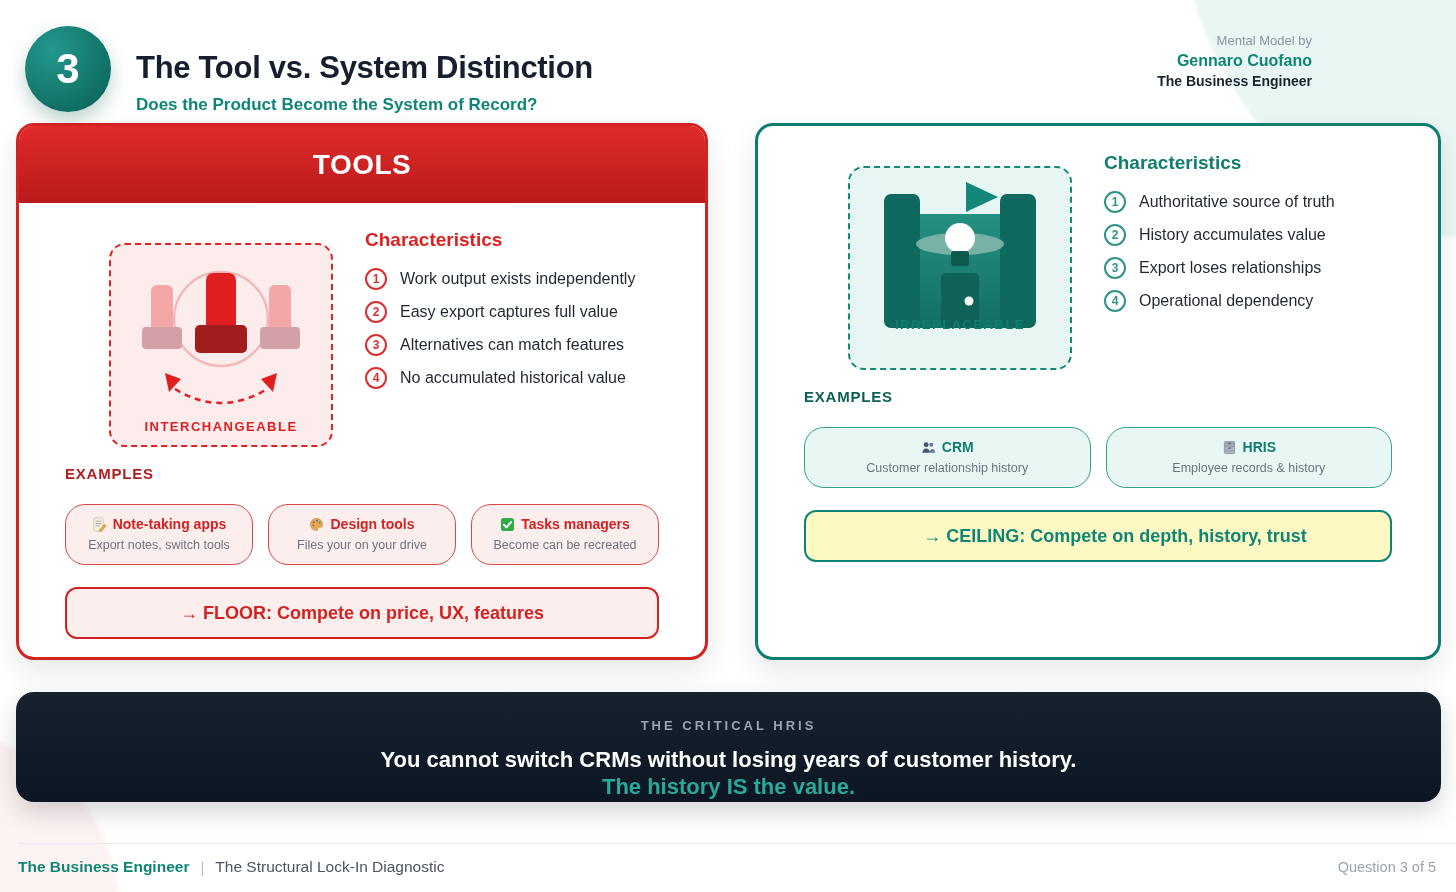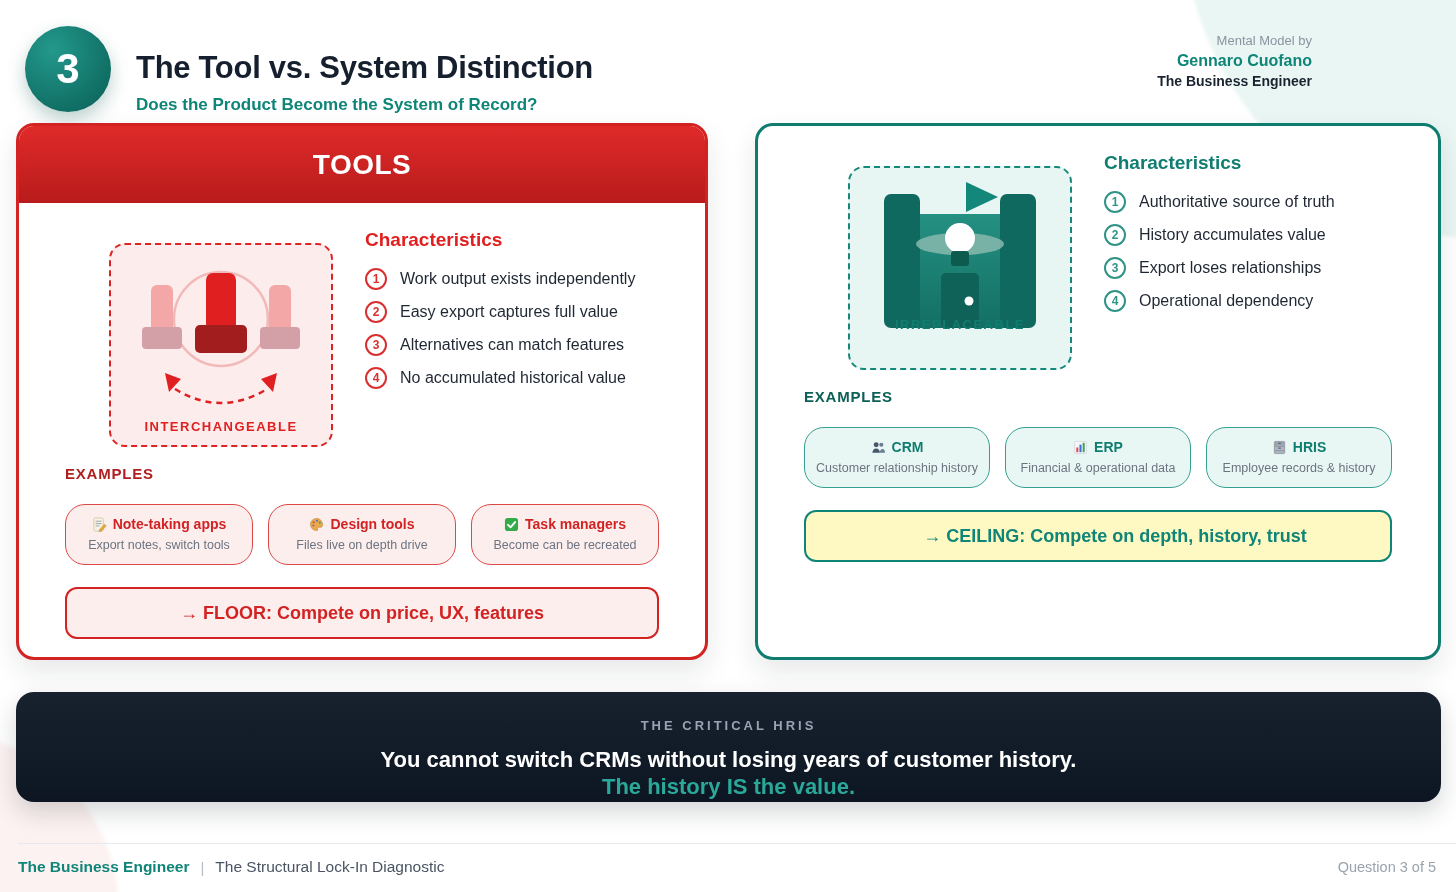--- a/index.html
+++ b/index.html
@@ -160,29 +160,29 @@
           <div class="example-name">
             <svg width="15" height="15" viewBox="0 0 16 16">
                 <path d="M8 1.5a6.5 6.5 0 1 0 0 13c1.2 0 1.6-.8 1.2-1.7-.4-.9.2-1.8 1.3-1.8h1.6c1.4 0 2.4-1 2.4-2.5C14.5 4.4 11.6 1.5 8 1.5z" fill="#e8aa4c" stroke="#b97f2e" stroke-width="0.6"></path>
                 <circle cx="5" cy="5.5" r="1.1" fill="#d34848"></circle>
                 <circle cx="8.5" cy="4" r="1.1" fill="#4a76d0"></circle>
                 <circle cx="11.5" cy="6" r="1.1" fill="#46a05c"></circle>
                 <circle cx="4.6" cy="9" r="1.1" fill="#8a5fc0"></circle>
               </svg>
             <span>Design tools</span>
           </div>
-          <div class="example-desc">Files live on depth drive</div>
+          <div class="example-desc">Files your on your drive</div>
         </div>
         <div class="example-card">
           <div class="example-name">
             <svg width="15" height="15" viewBox="0 0 16 16">
                 <rect x="1" y="1" width="14" height="14" rx="3" fill="#33ab49"></rect>
                 <path d="M4.2 8.3 7 11l4.8-5.6" stroke="#fff" stroke-width="2" fill="none" stroke-linecap="round" stroke-linejoin="round"></path>
               </svg>
-            <span>Task managers</span>
+            <span>Tasks managers</span>
           </div>
           <div class="example-desc">Become can be recreated</div>
         </div>
       </div>
       <div class="verdict">→ FLOOR: Compete on price, UX, features</div>
     </div>
   </section>
 
   <section class="panel systems">
     <div class="panel-body">
@@ -237,32 +237,20 @@
                 <circle cx="11" cy="5" r="2.2" fill="#6b7c91"></circle>
                 <path d="M9.2 13.5c.2-2.3 1.6-4 3.3-4 1.2 0 2.2.9 2.5 4z" fill="#6b7c91"></path>
               </svg>
             <span>CRM</span>
           </div>
           <div class="example-desc">Customer relationship history</div>
         </div>
         <div class="example-card">
           <div class="example-name">
             <svg width="15" height="15" viewBox="0 0 16 16">
-                <rect x="1.5" y="1.5" width="13" height="13" rx="1.5" fill="#f4f6f8" stroke="#c6ccd4" stroke-width="0.6"></rect>
-                <rect x="3.5" y="8" width="2.2" height="5" fill="#d9534f"></rect>
-                <rect x="6.9" y="5" width="2.2" height="8" fill="#3b6fd4"></rect>
-                <rect x="10.3" y="3" width="2.2" height="10" fill="#46a05c"></rect>
-              </svg>
-            <span>ERP</span>
-          </div>
-          <div class="example-desc">Financial &amp; operational data</div>
-        </div>
-        <div class="example-card">
-          <div class="example-name">
-            <svg width="15" height="15" viewBox="0 0 16 16">
                 <rect x="2.5" y="1.5" width="11" height="13" rx="1" fill="#aeb6c0" stroke="#7d8692" stroke-width="0.7"></rect>
                 <rect x="3" y="2" width="10" height="3.8" fill="#99a2ad"></rect>
                 <rect x="6.5" y="3" width="3" height="1.2" rx="0.4" fill="#5f6977"></rect>
                 <rect x="6.5" y="8" width="3" height="1.2" rx="0.4" fill="#5f6977"></rect>
                 <line x1="2.5" y1="6.8" x2="13.5" y2="6.8" stroke="#7d8692" stroke-width="0.7"></line>
                 <line x1="2.5" y1="11.5" x2="13.5" y2="11.5" stroke="#7d8692" stroke-width="0.7"></line>
               </svg>
             <span>HRIS</span>
           </div>
           <div class="example-desc">Employee records &amp; history</div>

